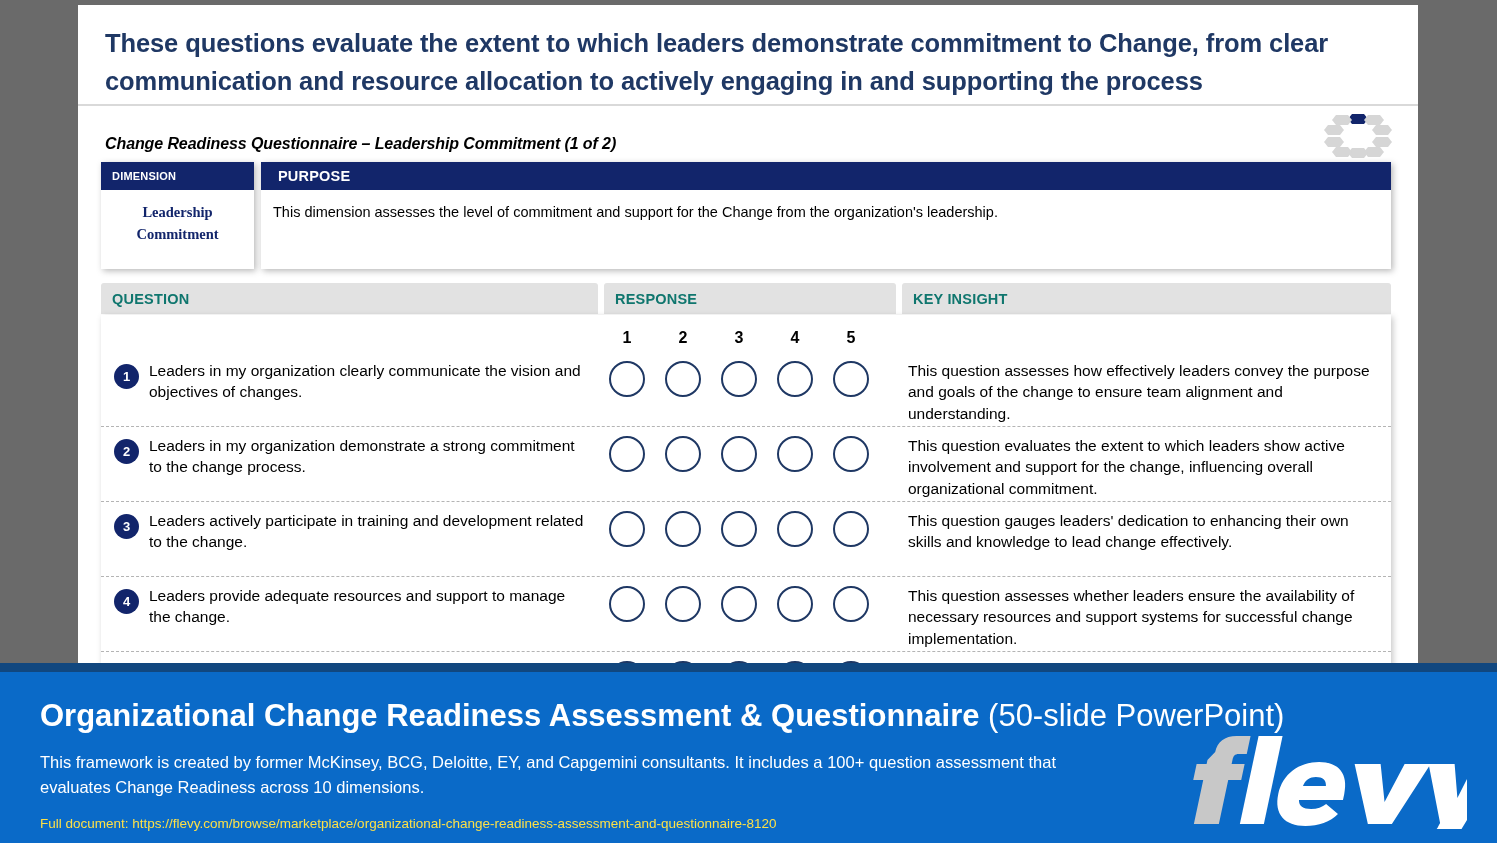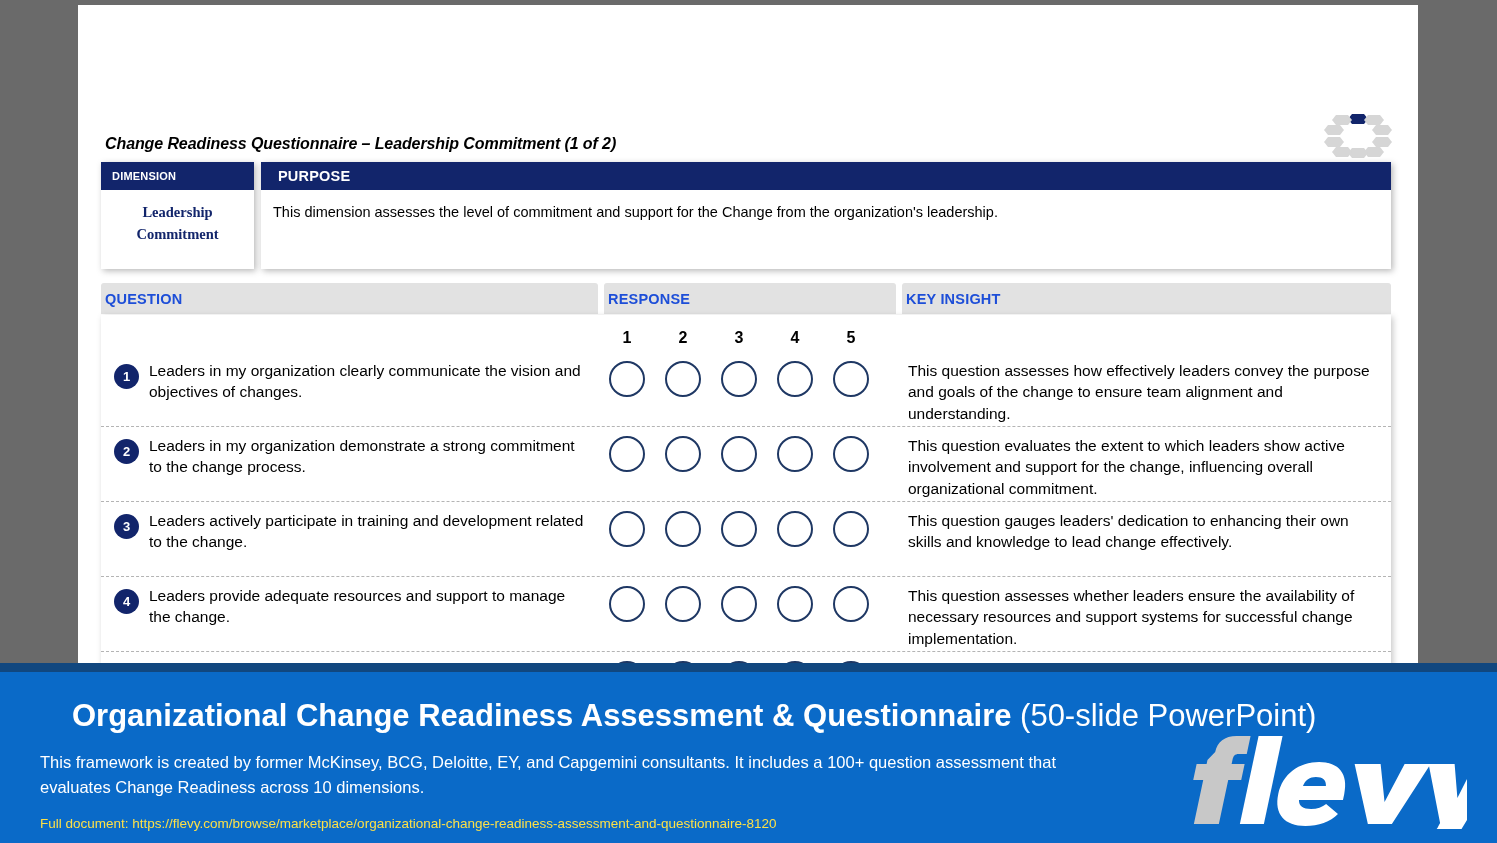--- a/index.html
+++ b/index.html
@@ -148,27 +148,27 @@
     left: 23px;
     top: 278px;
     width: 1290px;
     height: 31px;
   }
   .chead {
     position: absolute;
     top: 0;
     height: 31px;
     background: #e2e2e2;
-    color: #1d4ed8;
+    color: #0f766e;
     font-size: 14.5px;
     font-weight: bold;
     letter-spacing: 0.2px;
     display: flex;
     align-items: center;
-    padding-left: 4px;
+    padding-left: 11px;
     box-sizing: border-box;
     border-top-left-radius: 3px;
     border-top-right-radius: 3px;
   }
   #chead-q      { left: 0px;   width: 497px; }
   #chead-r      { left: 503px; width: 292px; }
   #chead-k      { left: 801px; width: 489px; }
 
   
   #table {
@@ -275,21 +275,21 @@
     overflow: hidden;
   }
   #ban-title {
     position: absolute;
     left: 40px;
     top: 26px;
     font-size: 31px;
     color: #ffffff;
     white-space: nowrap;
   }
-  #ban-title .b-strong { font-weight: bold; margin-left: 32px; }
+  #ban-title .b-strong { font-weight: bold; }
   #ban-title .b-light  { font-weight: normal; text-align: center; }
   #ban-desc {
     position: absolute;
     left: 40px;
     top: 78px;
     width: 1030px;
     font-size: 16.5px;
     line-height: 1.5;
     color: #ffffff;
   }
@@ -306,20 +306,23 @@
     top: 62px;
     width: 300px;
     height: 95px;
   }
 </style>
 </head>
 <body>
 
 <div id="slide">
 
+  <div id="headline">
+    <div class="hl-text">These questions evaluate the extent to which leaders demonstrate commitment to Change, from clear communication and resource allocation to actively engaging in and supporting the process</div>
+  </div>
 
   <div id="subtitle">Change Readiness Questionnaire – Leadership Commitment (1 of 2)</div>
 
   <div id="hexlogo">
     <svg width="68" height="46" viewBox="0 0 68 46" xmlns="http://www.w3.org/2000/svg">
       <g>
         <polygon points="28,1 40,1 44,6 40,11 28,11 24,6" fill="#12256B"></polygon>
         <polygon points="44,2 56,2 60,7 56,12 44,12 40,7" fill="#d6d6d6"></polygon>
         <polygon points="52,12 64,12 68,17 64,22 52,22 48,17" fill="#d6d6d6"></polygon>
         <polygon points="52,24 64,24 68,29 64,34 52,34 48,29" fill="#d6d6d6"></polygon>

